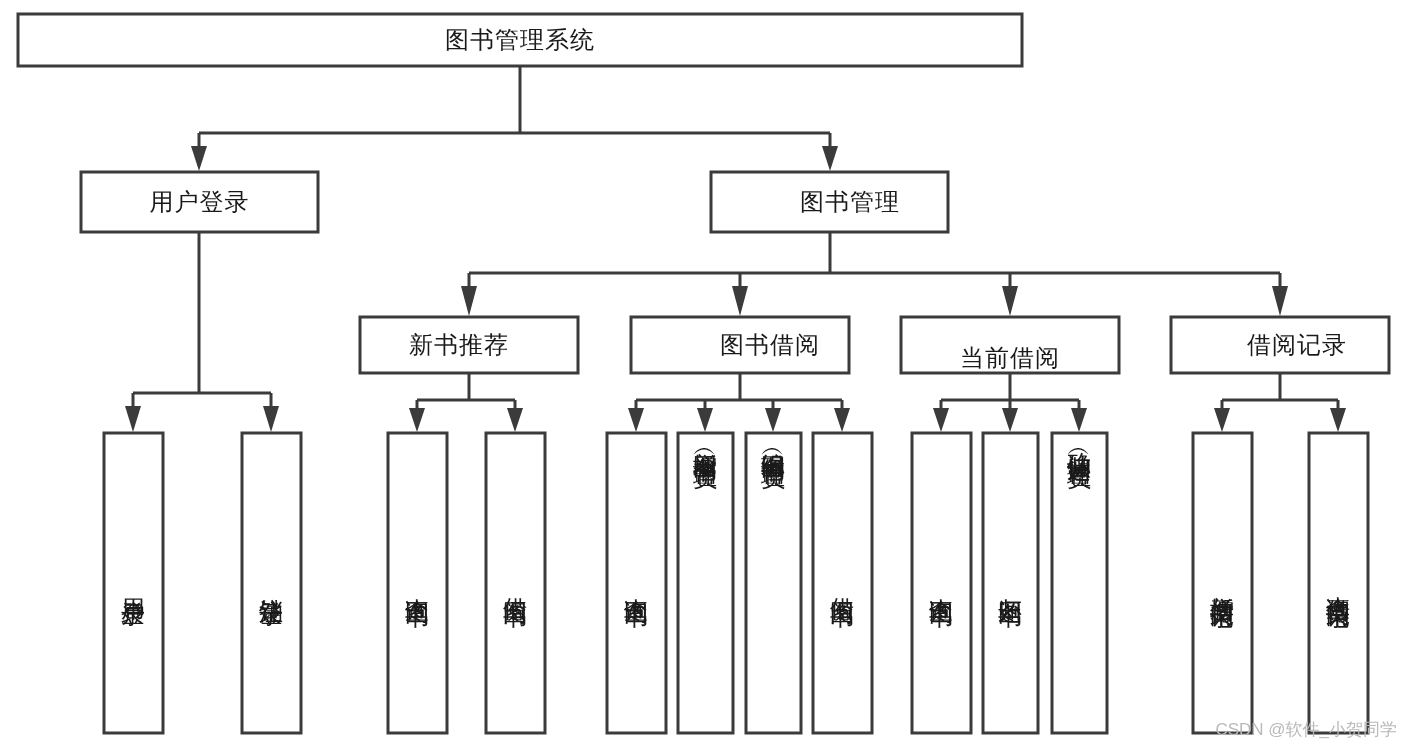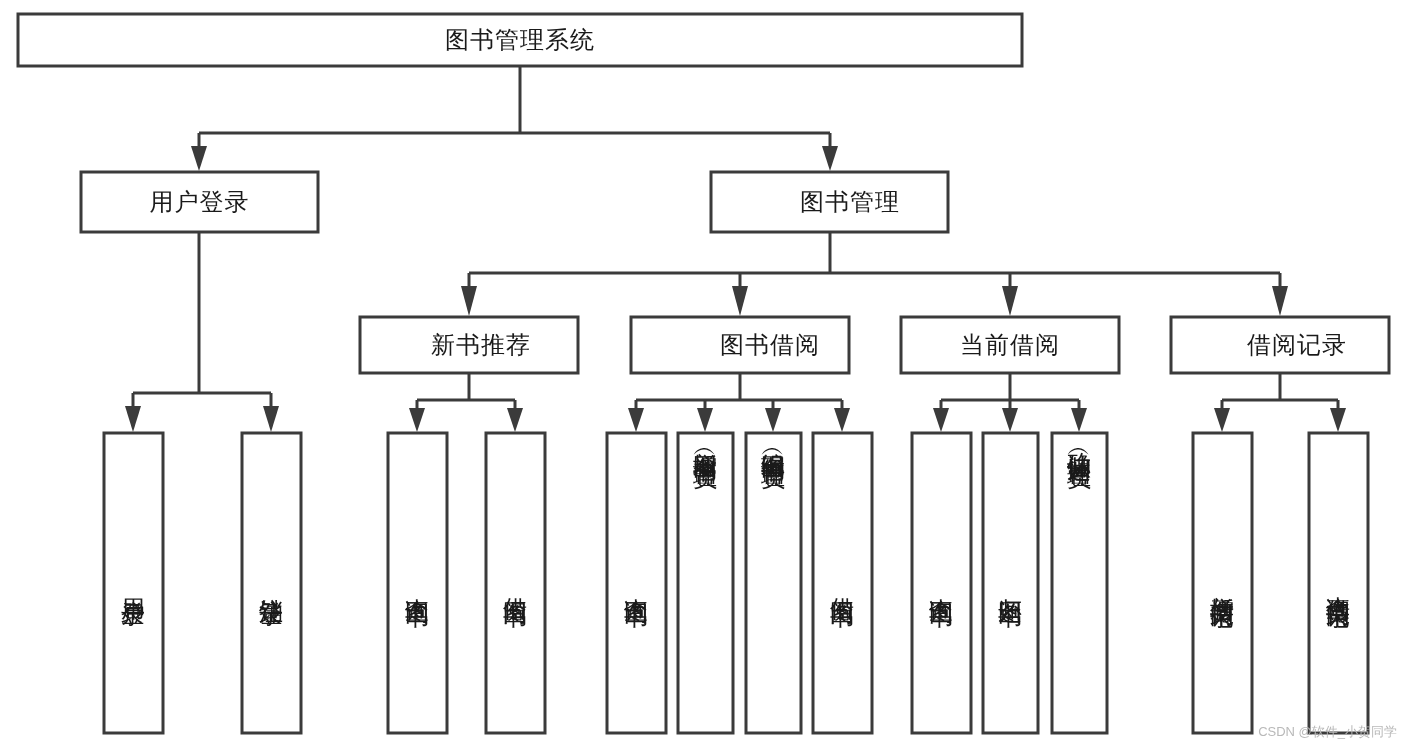--- a/index.html
+++ b/index.html
@@ -74,21 +74,21 @@
     font-family: "Liberation Sans", "DejaVu Sans", sans-serif;
     font-size: 24px;
     color: #1a1a1a;
     letter-spacing: 1px;
   }
   .watermark {
     position: absolute;
     right: 8px;
     bottom: 6px;
     font-family: "Liberation Sans", "DejaVu Sans", sans-serif;
-    font-size: 13px;
+    font-size: 17px;
     color: #b9b9b9;
     white-space: nowrap;
     pointer-events: none;
   }
 </style>
 </head>
 <body>
 
 <div id="diagram-root">
 
@@ -196,25 +196,25 @@
     <rect class="node-box-thin" x="1309" y="433" width="59" height="300"></rect>
 
   </svg>
 
   <div class="hlabel-wrap" style="left:18px; top:14px; width:1004px; height:52px;">图书管理系统</div>
 
   <div class="hlabel-wrap" style="left:81px; top:172px; width:237px; height:60px;">用户登录</div>
 
   <div class="hlabel-wrap" style="left:711px; top:172px; width:278px; height:60px;">图书管理</div>
 
-  <div class="hlabel-wrap" style="left:372px; top:317px; width:218px; height:56px;">新书推荐</div>
+  <div class="hlabel-wrap" style="left:350px; top:317px; width:218px; height:56px;">新书推荐</div>
 
   <div class="hlabel-wrap" style="left:631px; top:317px; width:218px; height:56px;padding-left:30px;">图书借阅</div>
 
-  <div class="hlabel-wrap" style="left:901px; top:317px; width:218px; height:56px;">当前借阅</div>
+  <div class="hlabel-wrap" style="left:901px; top:330px; width:218px; height:56px;">当前借阅</div>
 
   <div class="hlabel-wrap" style="left:1171px; top:317px; width:252px; height:56px;">借阅记录</div>
 
   <div class="vlabel-wrap" style="left:104px; top:433px; width:59px; height:300px;">
     <span class="vlabel-text">用户登录</span>
   </div>
   <div class="vlabel-wrap" style="left:242px; top:433px; width:59px; height:300px;">
     <span class="vlabel-text">注销登录</span>
   </div>
 

